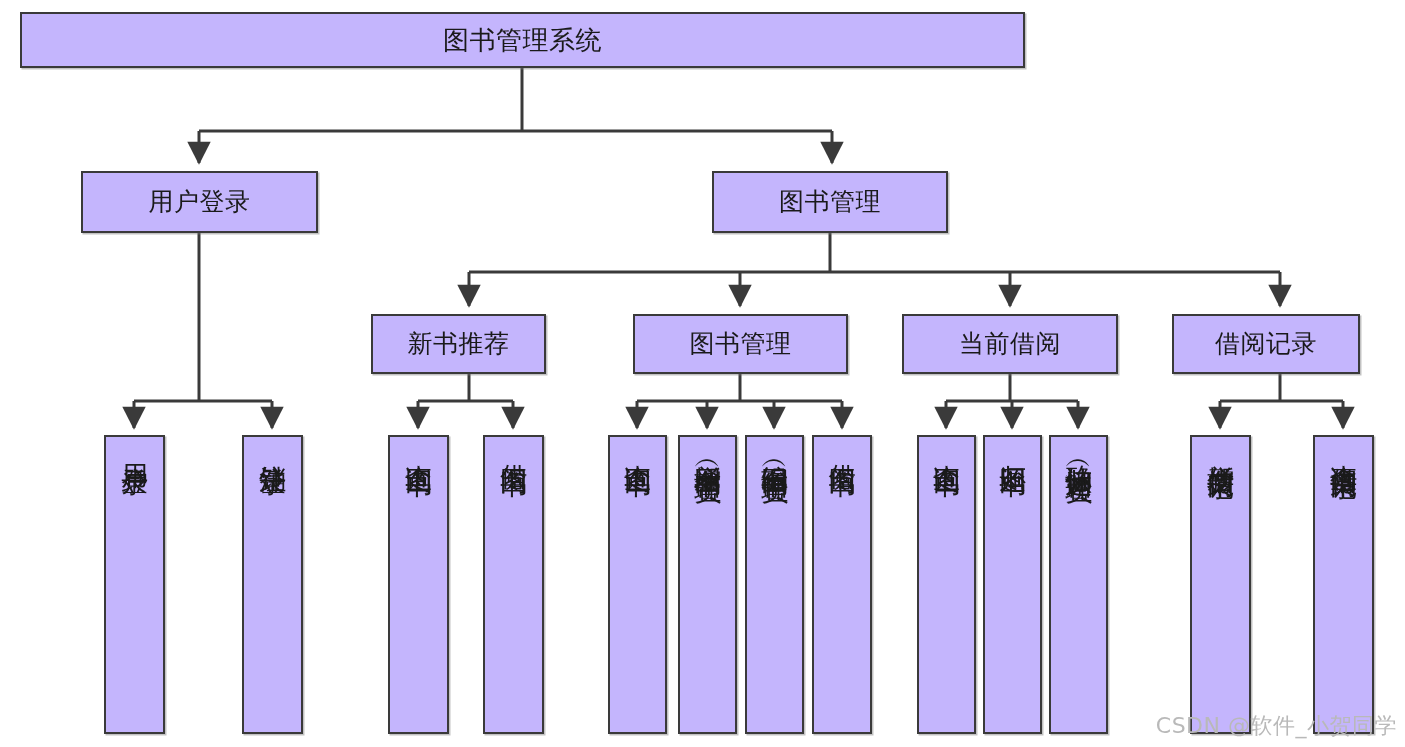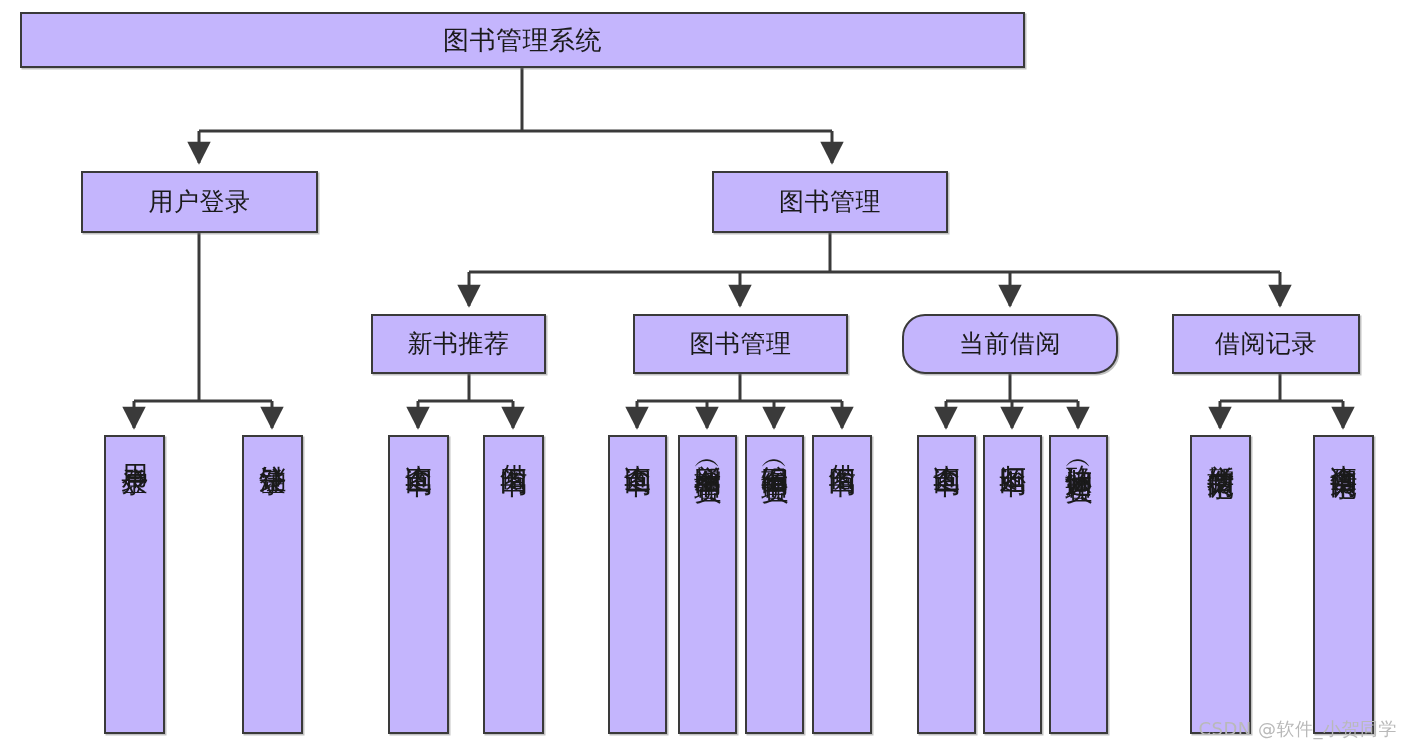--- a/index.html
+++ b/index.html
@@ -61,21 +61,21 @@
     line-height: 1.05;
     letter-spacing: 2px;
     white-space: nowrap;
   }
   .node.root .label { font-size: 26px; }
 
   #watermark {
     position: absolute;
     right: 8px;
     bottom: 6px;
-    font-size: 18px;
+    font-size: 22px;
     color: #b9b9b9;
     letter-spacing: 0.5px;
     white-space: nowrap;
     user-select: none;
   }
 </style>
 </head>
 <body>
 
 <div id="canvas">
@@ -140,21 +140,21 @@
   <div class="node horiz" style="left:712px; top:171px; width:236px; height:62px;">
     <span class="label">图书管理</span>
   </div>
 
   <div class="node horiz" style="left:371px; top:314px; width:175px; height:60px;">
     <span class="label">新书推荐</span>
   </div>
   <div class="node horiz" style="left:633px; top:314px; width:215px; height:60px;">
     <span class="label">图书管理</span>
   </div>
-  <div class="node horiz" style="left:902px; top:314px; width:216px; height:60px;border-radius:23px;">
+  <div class="node horiz" style="left:902px; top:314px; width:216px; height:60px;">
     <span class="label">当前借阅</span>
   </div>
   <div class="node horiz" style="left:1172px; top:314px; width:188px; height:60px;">
     <span class="label">借阅记录</span>
   </div>
 
   <div class="node vert" style="left:104px; top:435px; width:61px; height:299px;">
     <span class="label">用户登录</span>
   </div>
   <div class="node vert" style="left:242px; top:435px; width:61px; height:299px;">

